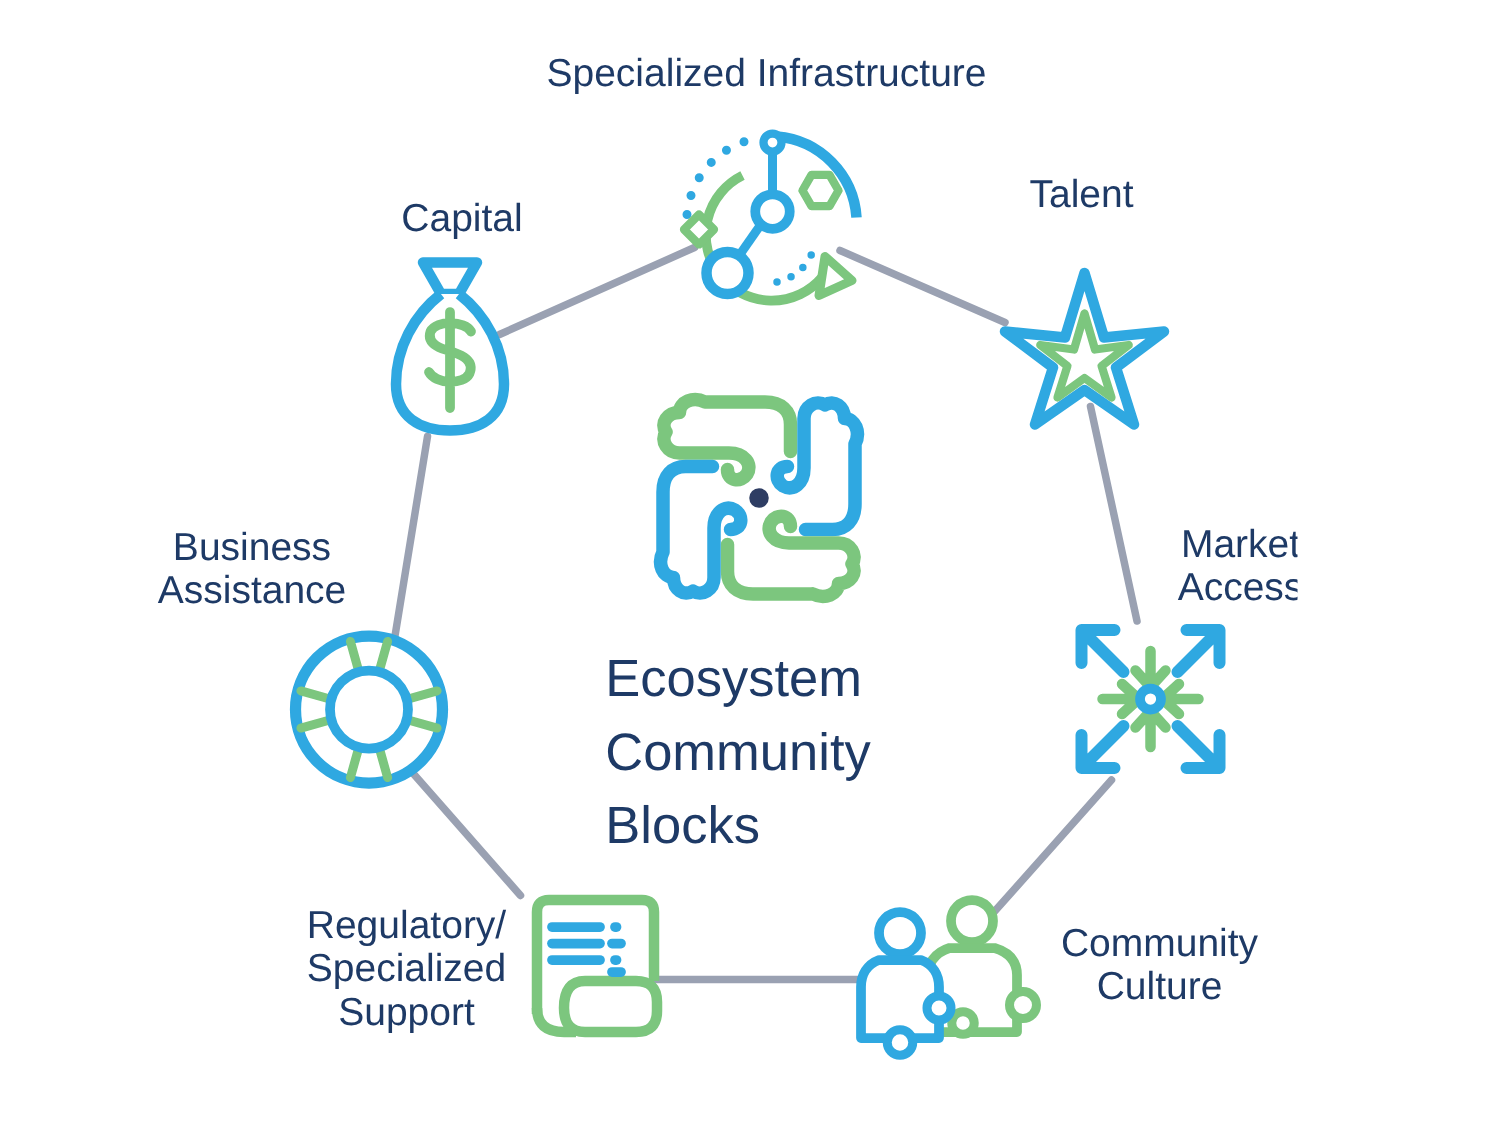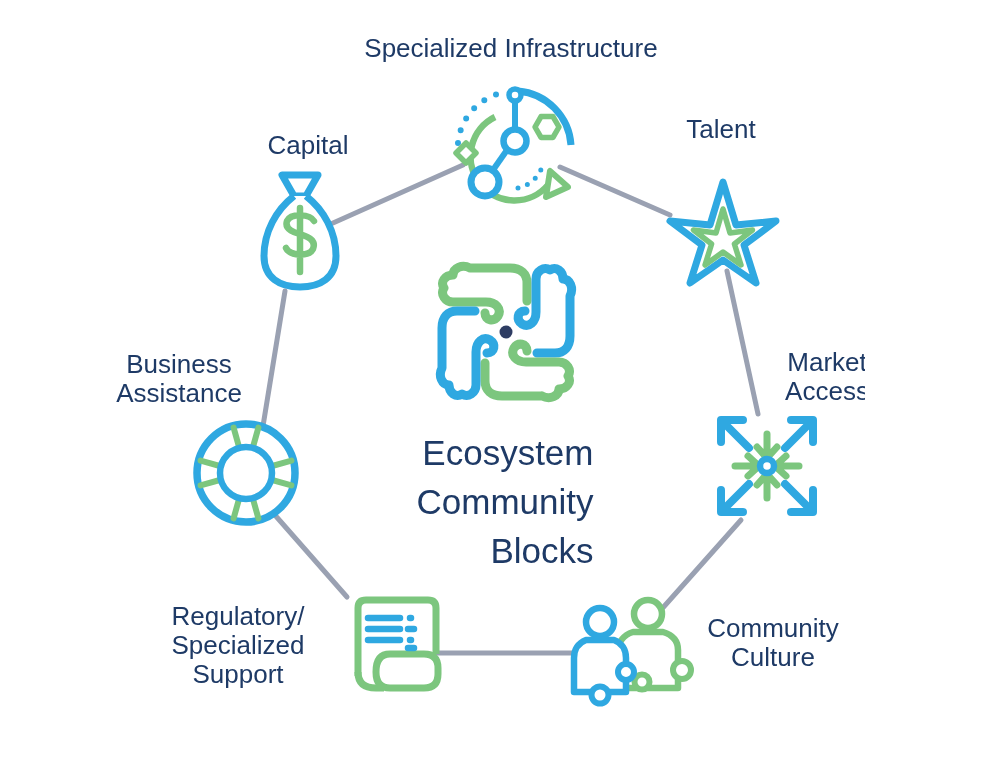--- a/index.html
+++ b/index.html
@@ -3,22 +3,22 @@
 <meta charset="utf-8">
 <style>
   html,body{margin:0;padding:0;background:#fff;}
   #canvas{
     position:relative;width:865px;height:762px;background:#fff;overflow:hidden;
     font-family:"Liberation Sans",sans-serif;color:#1E3A66;
   }
   .label{position:absolute;transform:translateX(-50%);text-align:center;
          font-size:26px;line-height:29px;color:#1E3A66;white-space:nowrap;}
   .label div{white-space:nowrap;}
-  .center-title{position:absolute;left:505px;top:428px;transform:translateX(-50%);
-         text-align:right;font-size:35px;line-height:49px;color:#1E3A66;}
+  .center-title{position:absolute;left:492px;top:428px;transform:translateX(-50%);
+         text-align:left;font-size:35px;line-height:49px;color:#1E3A66;}
   .icon{position:absolute;}
   svg{display:block;}
   #connectors{position:absolute;left:0;top:0;}
   #cursor{position:absolute;left:895px;top:364px;}
 </style>
 </head>
 <body>
 
 <div id="canvas">
 
@@ -49,27 +49,27 @@
   <div class="label" style="left:827px;top:348px;">
     <div>Market</div>
     <div>Access</div>
   </div>
 
   <div class="label" style="left:773px;top:614px;">
     <div>Community</div>
     <div>Culture</div>
   </div>
 
-  <div class="label" style="left:238px;top:602px;">
+  <div class="label" style="left:271px;top:602px;">
     <div>Regulatory/</div>
     <div>Specialized</div>
     <div>Support</div>
   </div>
 
-  <div class="label" style="left:168px;top:350px;margin-left:11px;">
+  <div class="label" style="left:168px;top:350px;">
     <div>Business</div>
     <div>Assistance</div>
   </div>
 
   <div class="center-title">
     <div>Ecosystem</div>
     <div>Community</div>
     <div>Blocks</div>
   </div>
 

